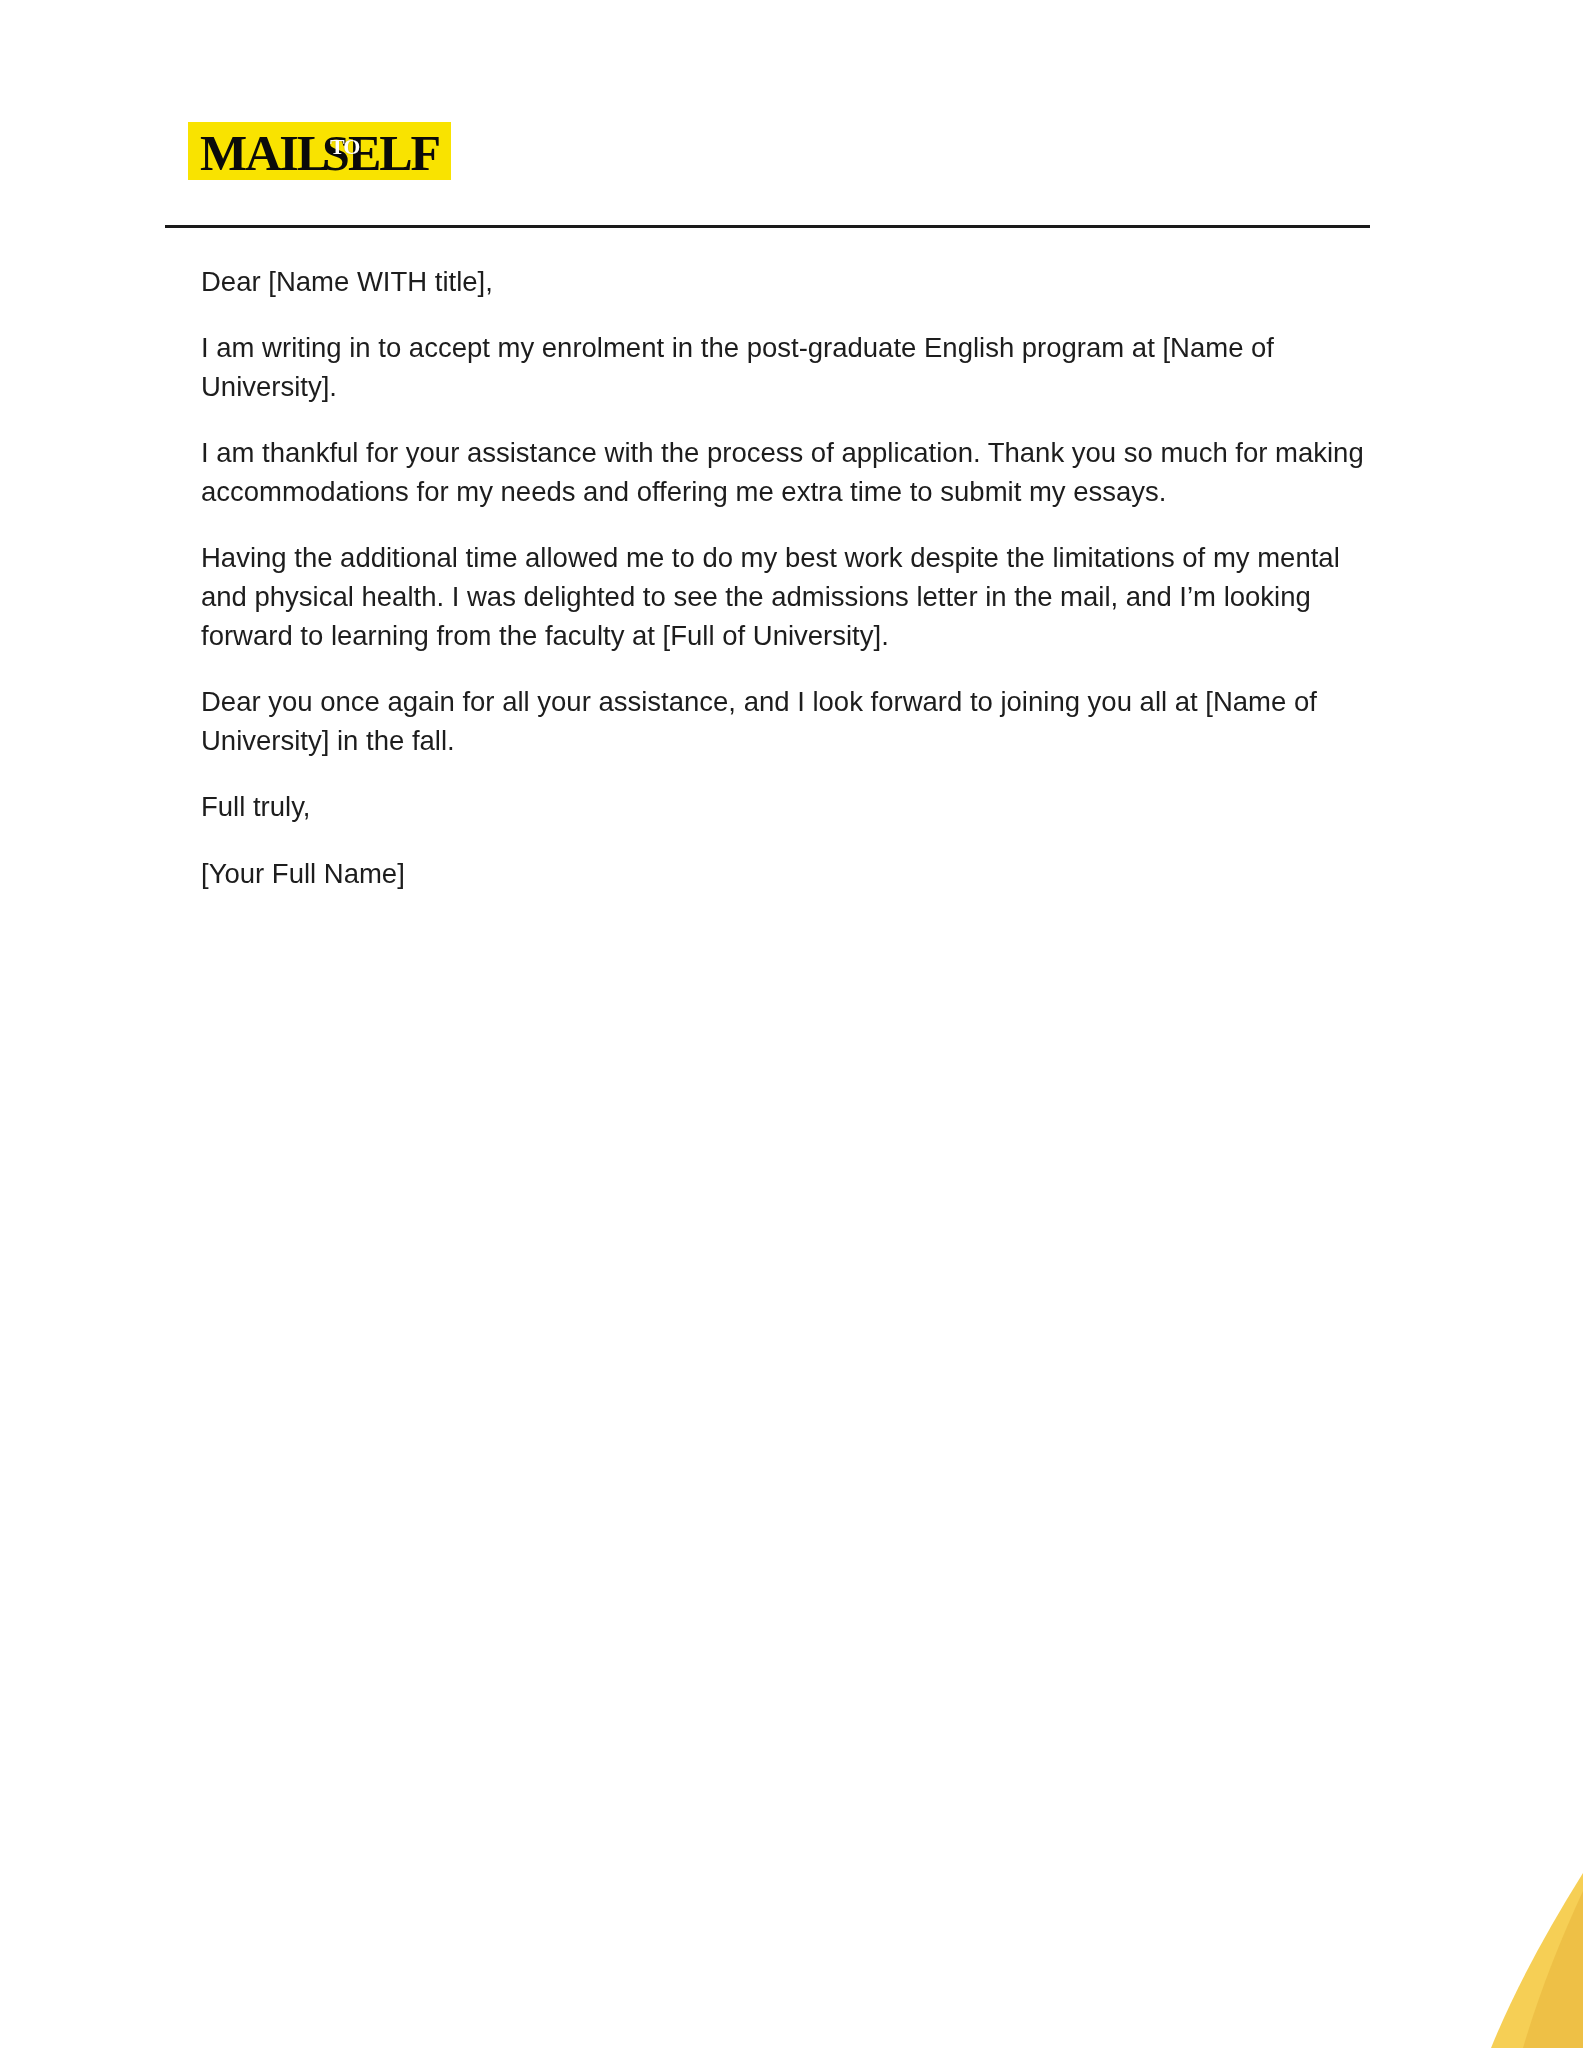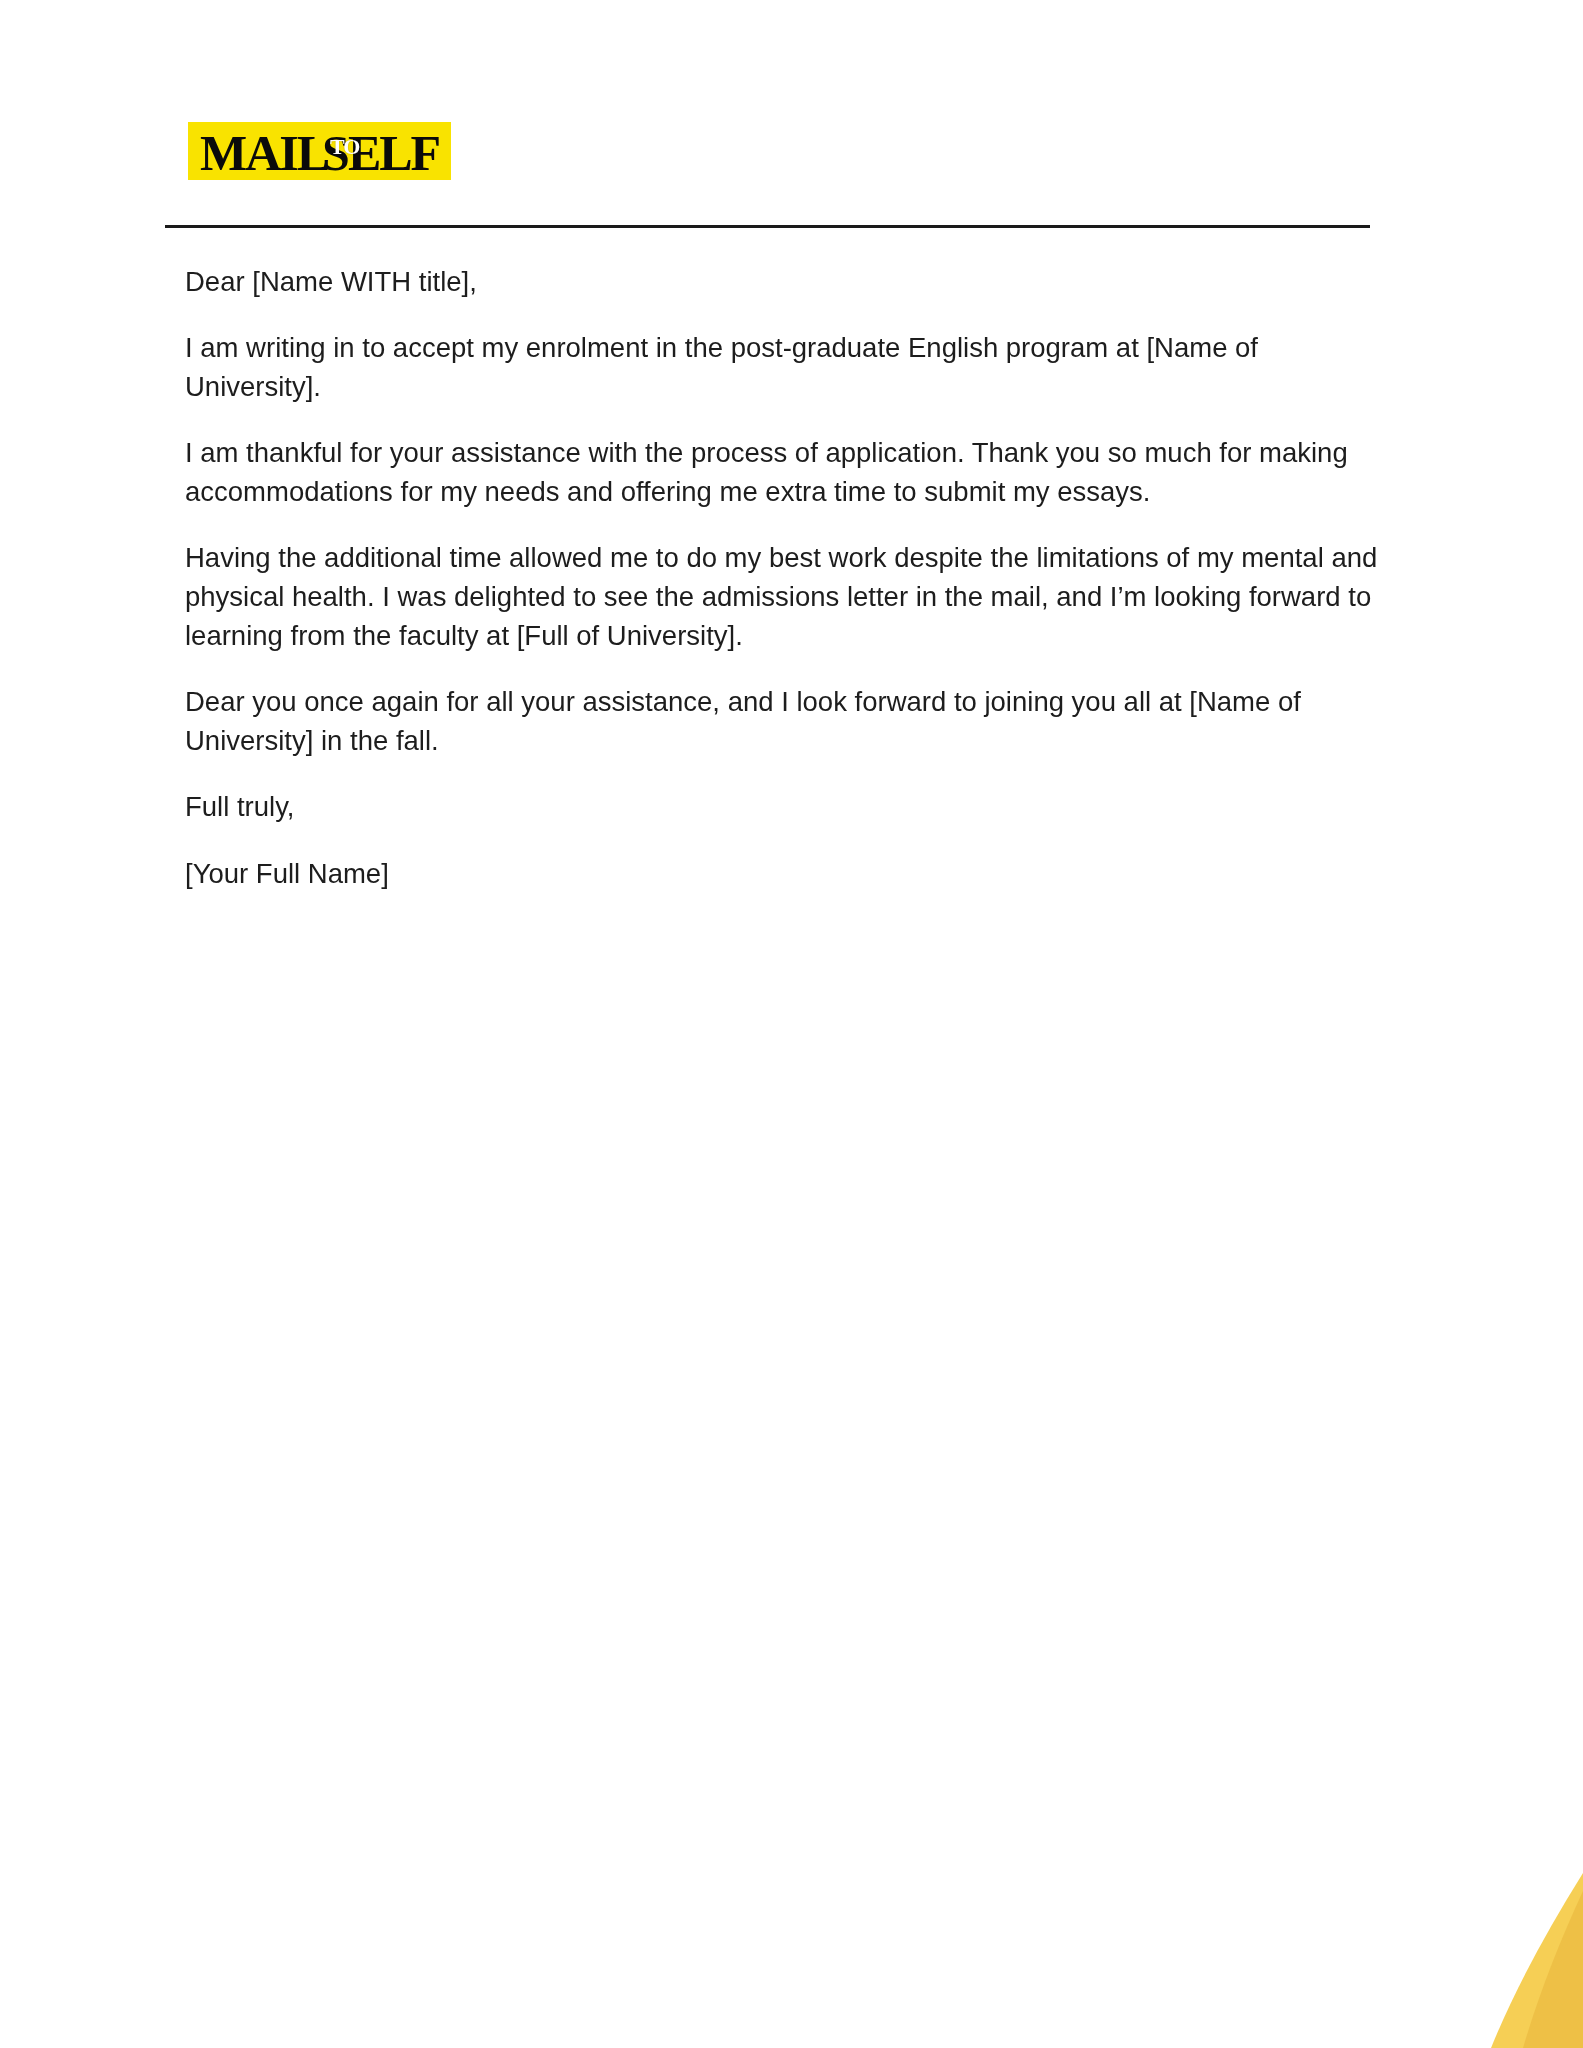--- a/index.html
+++ b/index.html
@@ -76,21 +76,21 @@
     position: absolute;
     left: 185px;
     top: 262px;
     width: 1205px;
     color: #1d1d1d;
     font-size: 27.5px;
     line-height: 1.42;
   }
 
   .letter-body p {
-    margin: 0 0 27px 0;
+    margin: 0 0 27px 16px;
     text-align: left;
   }
 
   .letter-body p:last-child {
     margin-bottom: 0;
   }
 
   
   .corner-decoration {
     position: absolute;

